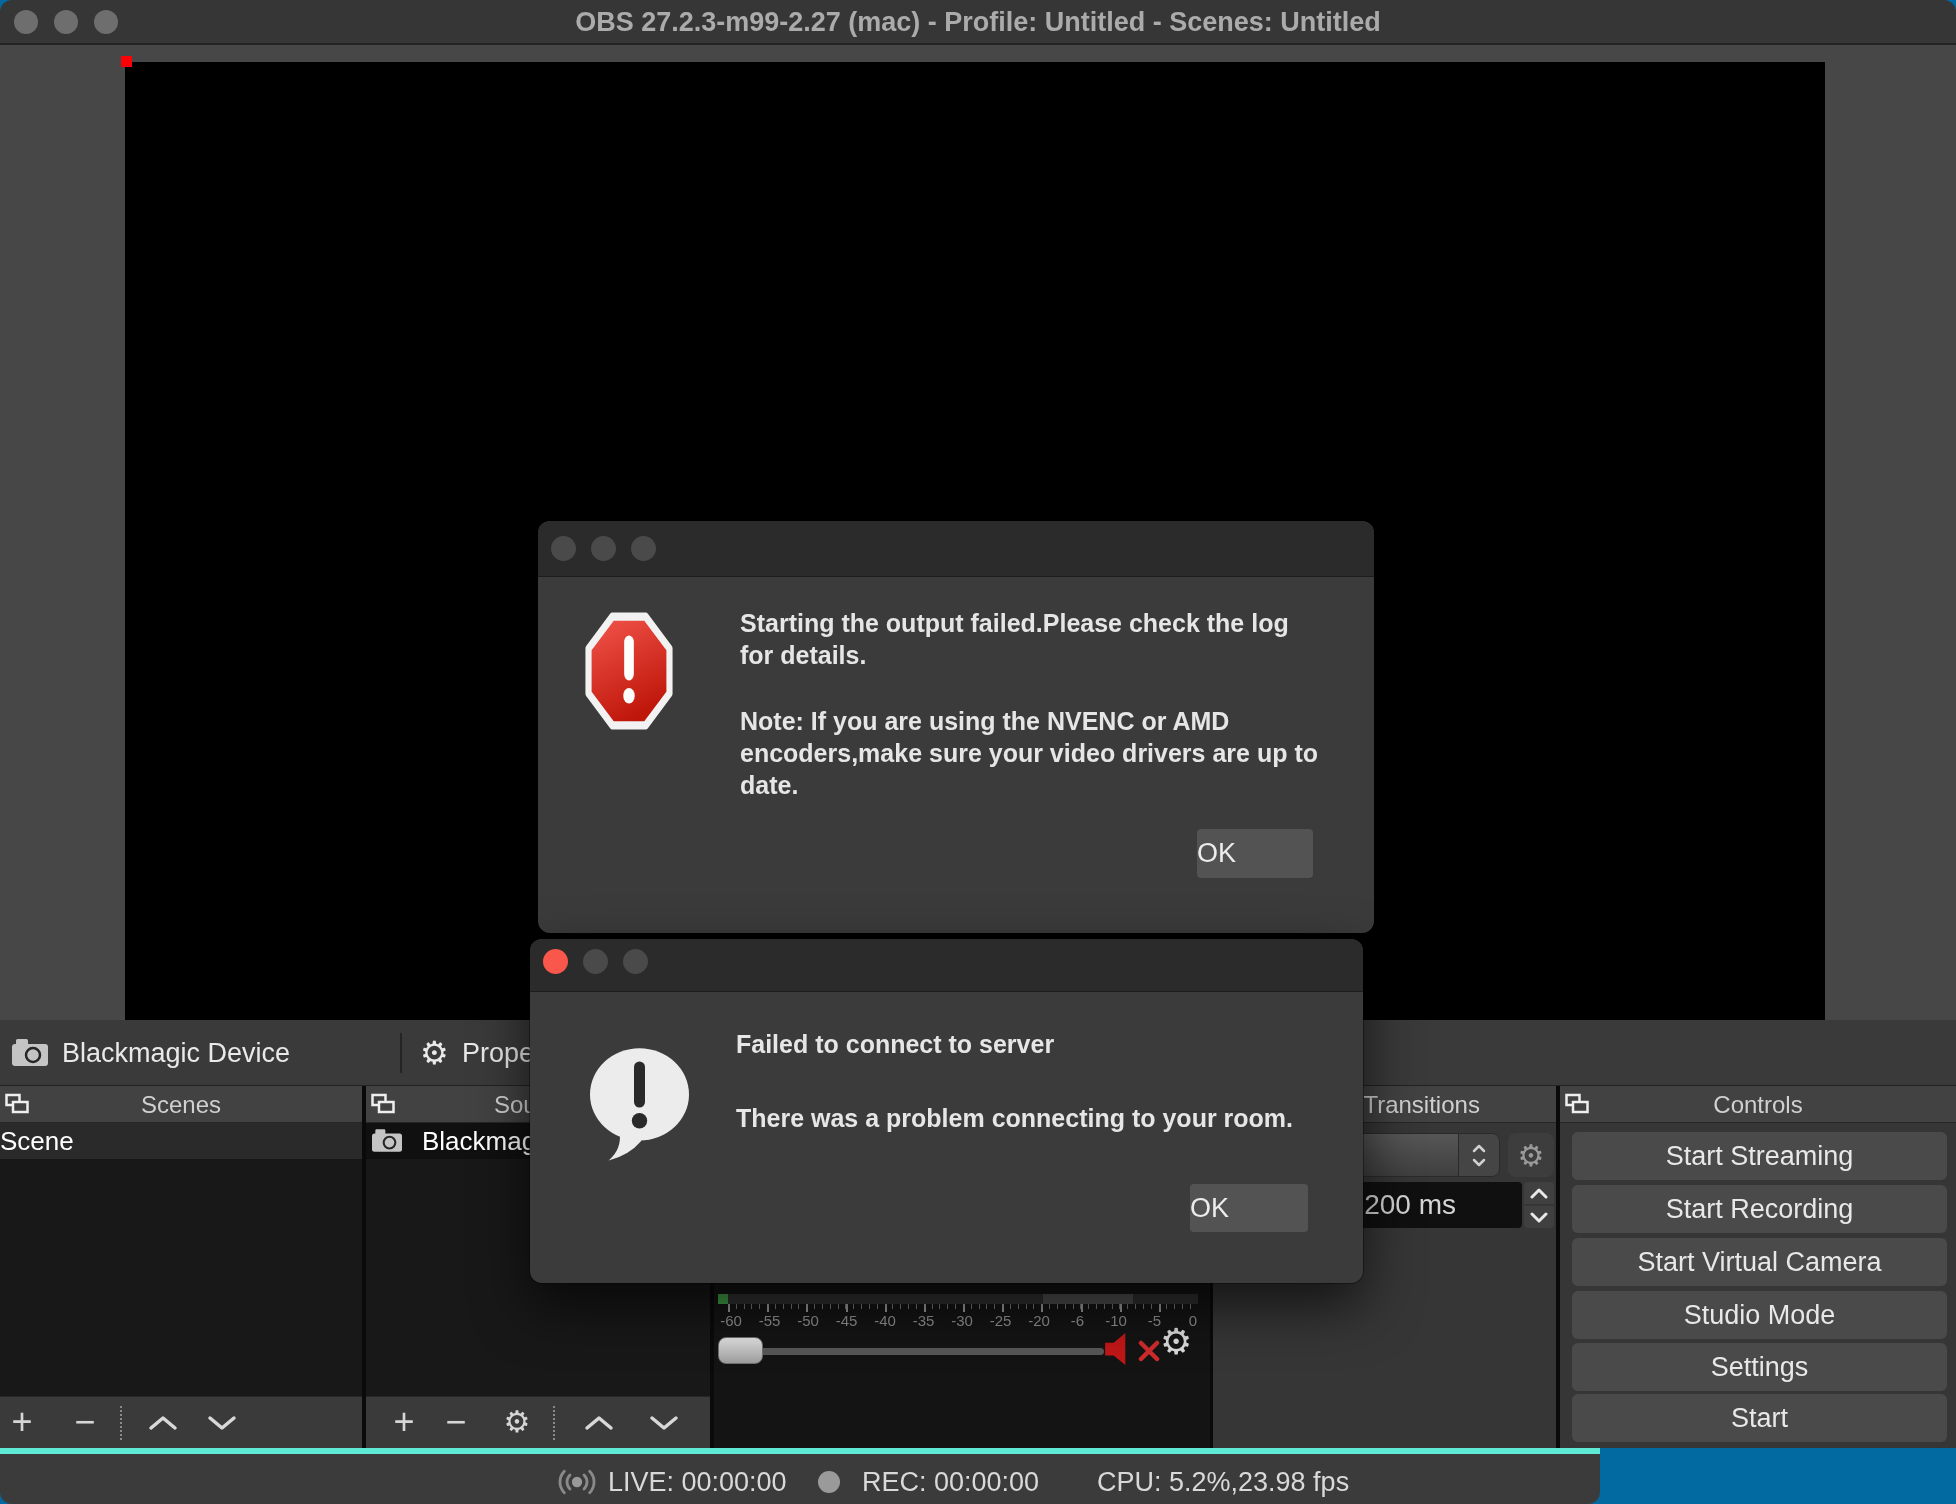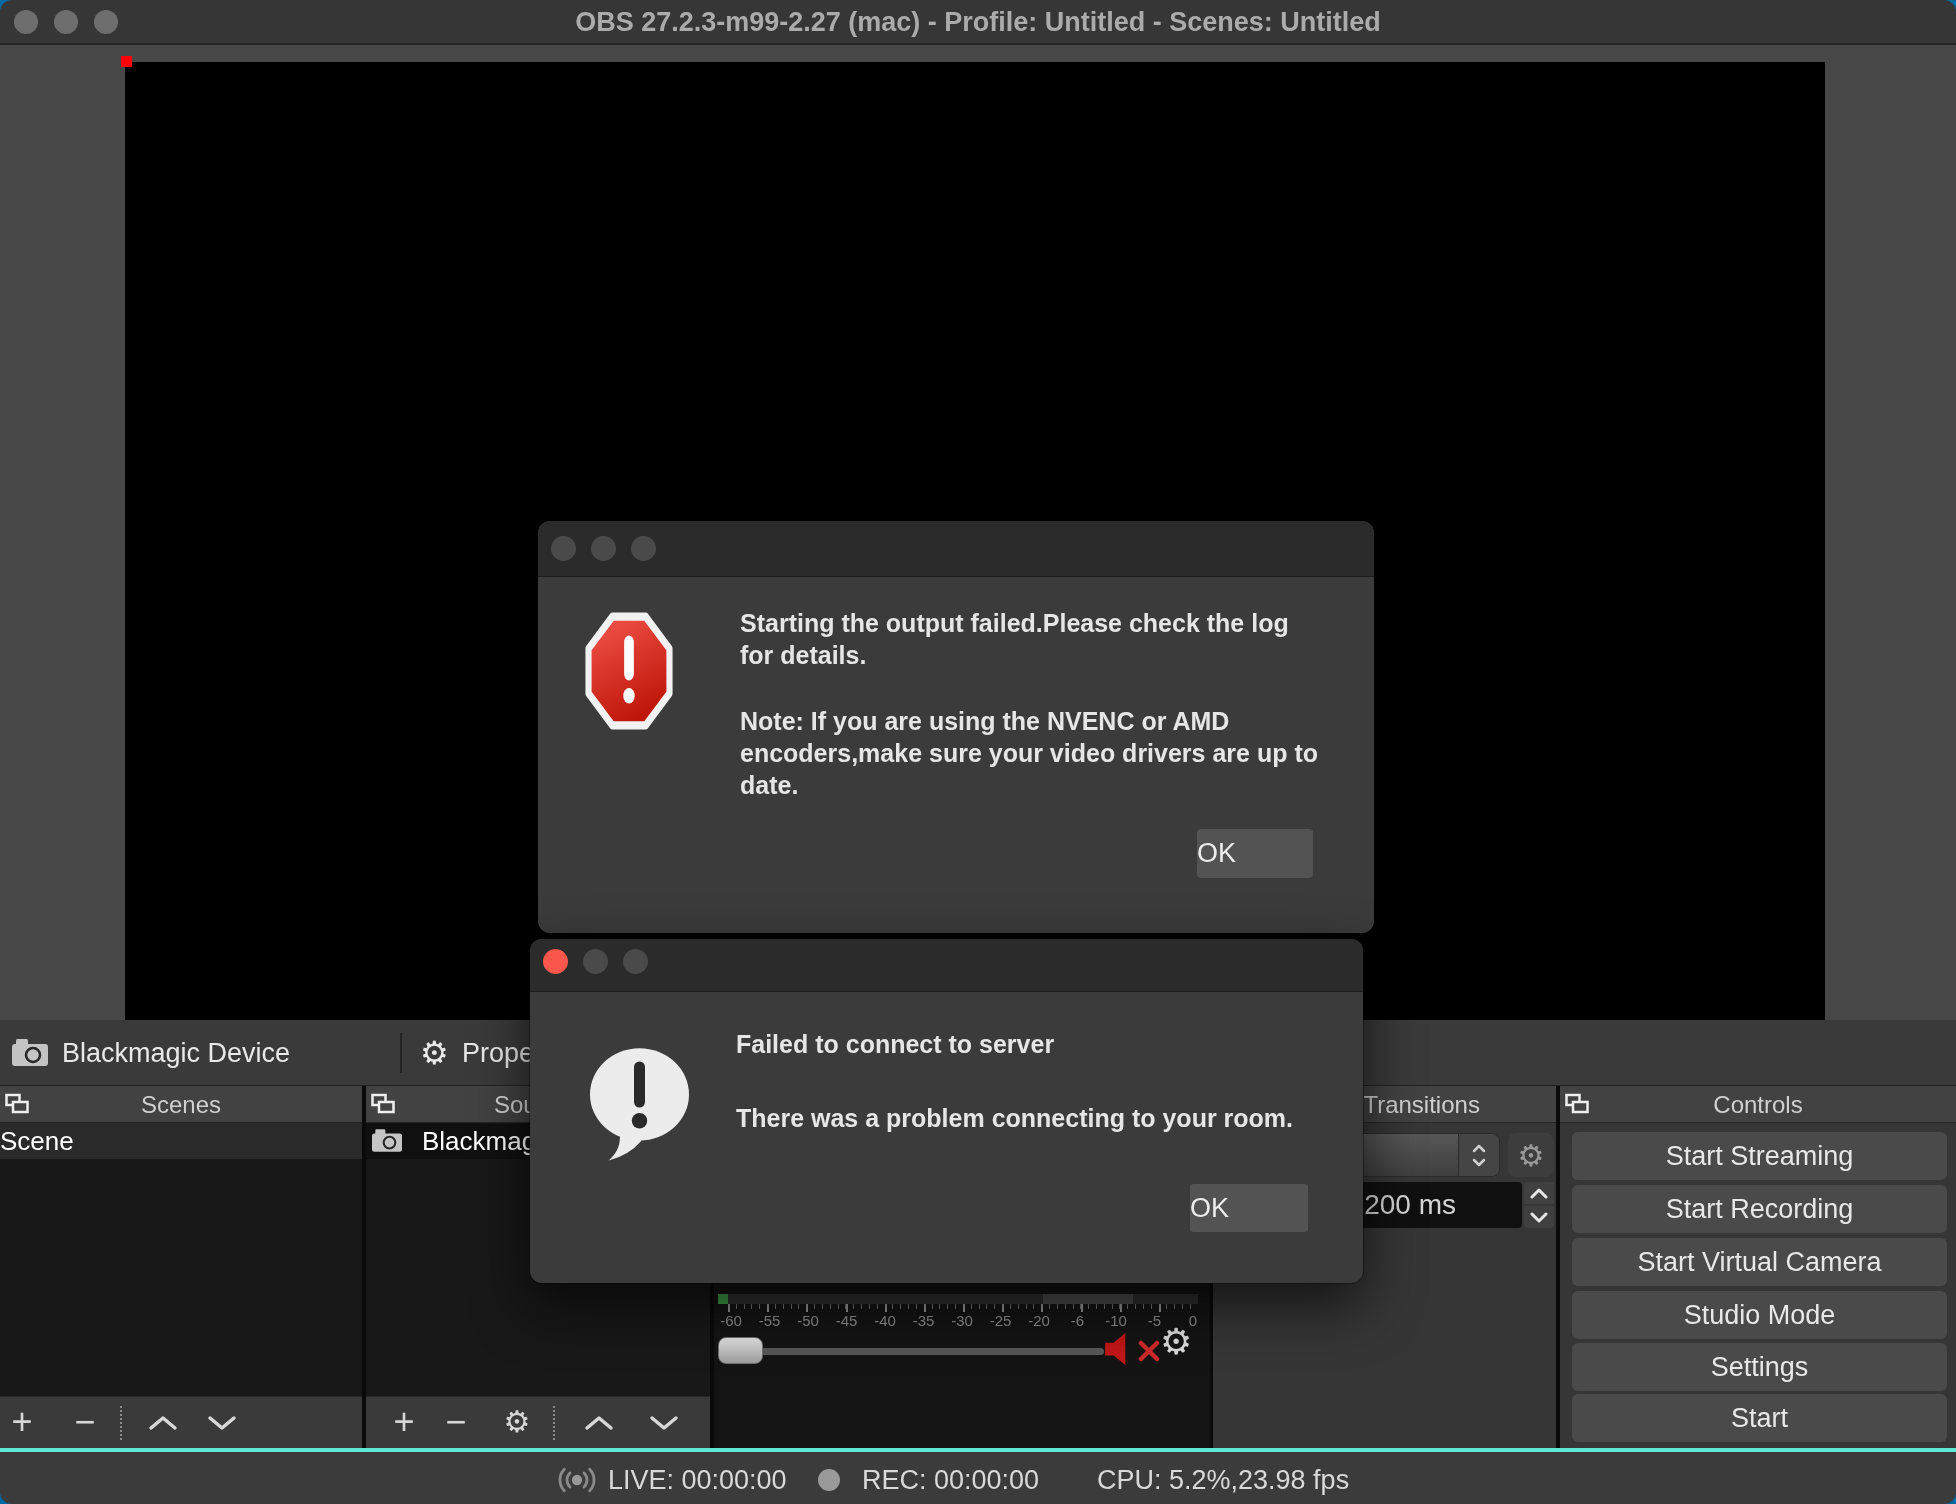--- a/index.html
+++ b/index.html
@@ -75,22 +75,22 @@
     padding-right:66px;font-size:28px;color:#d5d5d5;}
   .spin-btn{position:absolute;left:311px;width:30px;height:22px;background:#404040;
     display:flex;align-items:center;justify-content:center;}
 
   
   .controls{background:#363636;}
   .cbtn{position:absolute;left:12px;width:375px;height:48px;background:#4a4a4a;border-radius:6px;
     text-align:center;line-height:48px;font-size:27px;color:#e8e8e8;}
 
   
-  .statusbar{position:absolute;left:0;top:1448px;width:1956px;height:56px;background:#3b3b3b;
-    border-top:4px solid #5eead4;border-radius:0 0 12px 12px;}
+  .statusbar{position:absolute;left:0;top:1448px;width:1600px;height:56px;background:#3b3b3b;
+    border-top:6px solid #5eead4;border-radius:0 0 12px 12px;}
   .stat{position:absolute;top:0;height:56px;line-height:56px;font-size:27px;color:#d9d9d9;}
   .rec-dot{position:absolute;left:818px;top:17px;width:22px;height:22px;border-radius:50%;background:#9a9a9a;}
 
   
   .dialog{position:absolute;border-radius:12px;background:#3b3b3b;
     box-shadow:0 22px 55px rgba(0,0,0,.65),0 0 0 1px rgba(0,0,0,.35);}
   .dtitle{position:absolute;left:0;right:0;top:0;background:#2b2b2b;border-radius:12px 12px 0 0;
     border-bottom:1px solid #1d1d1d;}
   .tl.dlg{width:25px;height:25px;background:#4a4a4a;}
   .dtext{position:absolute;font-weight:bold;color:#e6e6e6;font-size:25px;line-height:32px;}

